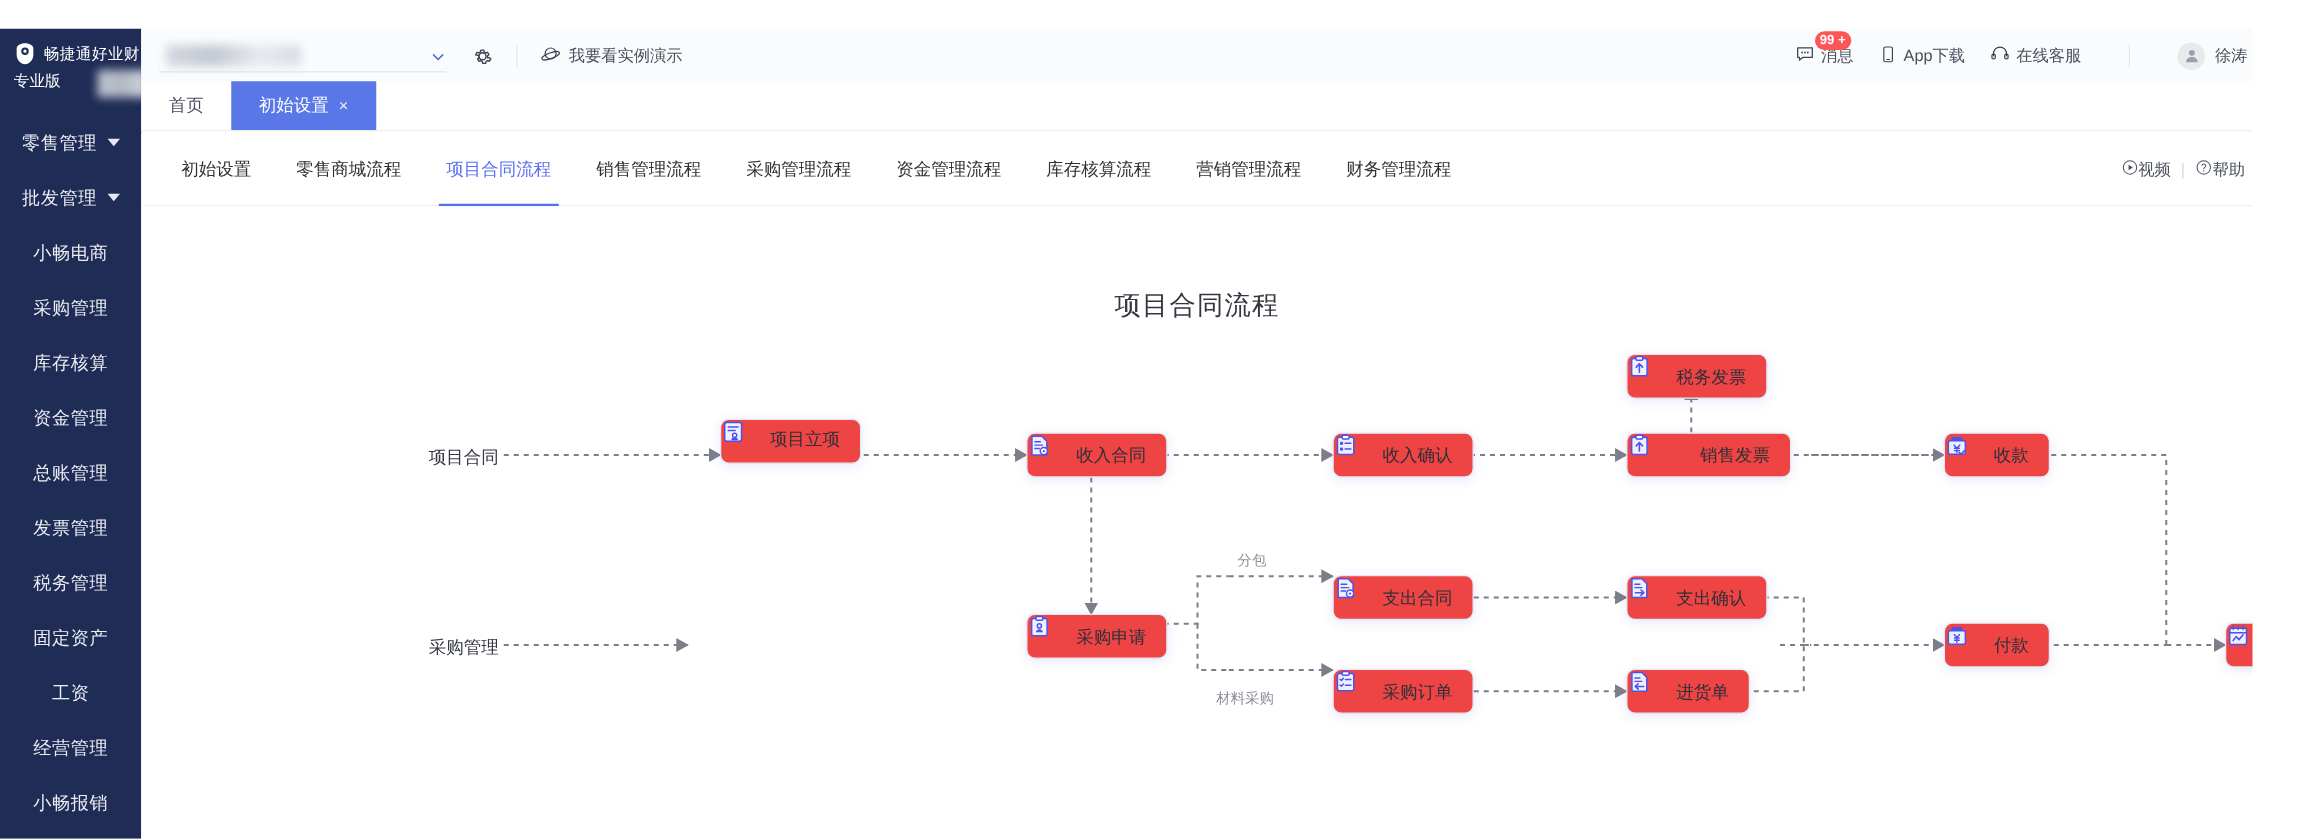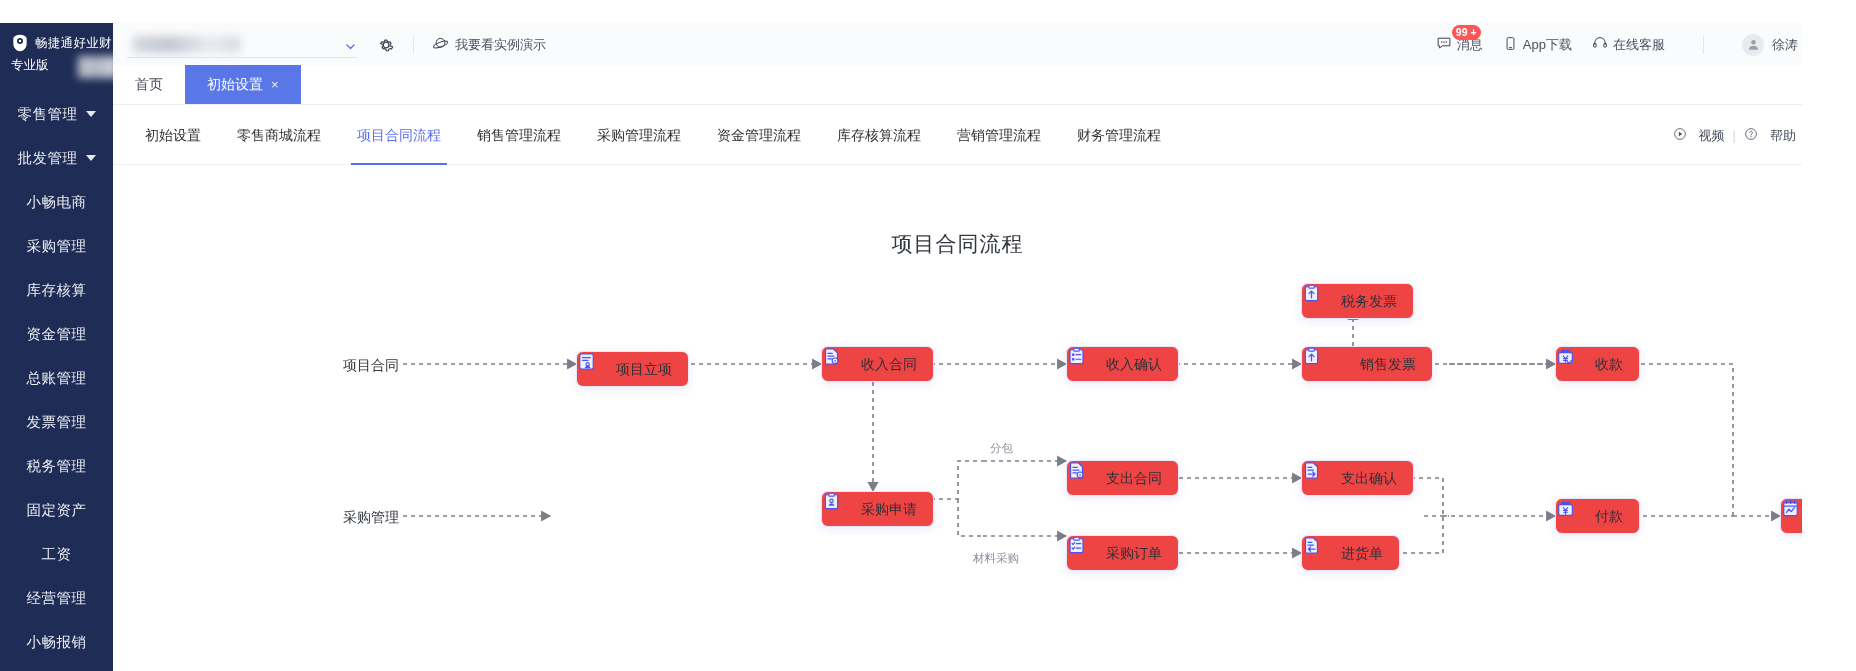--- a/index.html
+++ b/index.html
@@ -108,21 +108,21 @@
   .stab:first-child { margin-left:14px; }
   .stab.active { color:#5a6ff0; }
   .stab.active::after {
     content:""; position:absolute; left:12px; right:12px; bottom:0;
     height:2px; background:#5a6ff0;
   }
   .subtabs-right {
     margin-left:auto; display:flex; align-items:center; gap:8px;
     padding-right:6px; font-size:13px; color:#4a4f5c; white-space:nowrap;
   }
-  .sr-link { display:flex; align-items:center; gap:12px; cursor:pointer; }
+  .sr-link { display:flex; align-items:center; gap:0; cursor:pointer; }
   .sr-sep { color:#d6d9e0; }
 
   
   .canvas {
     position:absolute; left:113px; top:165px; right:0; bottom:0;
     background:#fff; overflow:hidden;
   }
   .flow-title {
     position:absolute; left:0; right:0; top:65px; text-align:center;
     font-size:21px; color:#33373f; letter-spacing:1px;
@@ -408,21 +408,21 @@
           <path d="M1498 351 H1620"></path>
         </g>
       </svg>
 
       <div class="rowlabel" style="left:230px; top:192px;">项目合同</div>
       <div class="rowlabel" style="left:230px; top:344px;">采购管理</div>
 
       <div class="edgelabel" style="left:877px; top:276px;">分包</div>
       <div class="edgelabel" style="left:860px; top:386px;">材料采购</div>
 
-      <div class="node" style="left:463px; top:186px;">
+      <div class="node" style="left:463px; top:170px;font-family:Liberation Serif, serif;">
         <span class="nicon">
           <svg viewBox="0 0 24 24" width="19" height="19">
             <rect x="3.5" y="2.5" width="17" height="19" rx="2.2" fill="#eef0ff" stroke="#4b52f0" stroke-width="1.5"></rect>
             <line x1="7" y1="7" x2="17" y2="7" stroke="#4b52f0" stroke-width="1.5" stroke-linecap="round"></line>
             <line x1="7" y1="10.5" x2="14" y2="10.5" stroke="#4b52f0" stroke-width="1.5" stroke-linecap="round"></line>
             <circle cx="13.5" cy="15.5" r="2.1" fill="#fff" stroke="#4b52f0" stroke-width="1.5"></circle>
             <path d="M10 20.5c0-2 1.6-3.1 3.5-3.1s3.5 1.1 3.5 3.1z" fill="#4b52f0"></path>
           </svg>
         </span>
         <span class="nlabel">项目立项</span>

